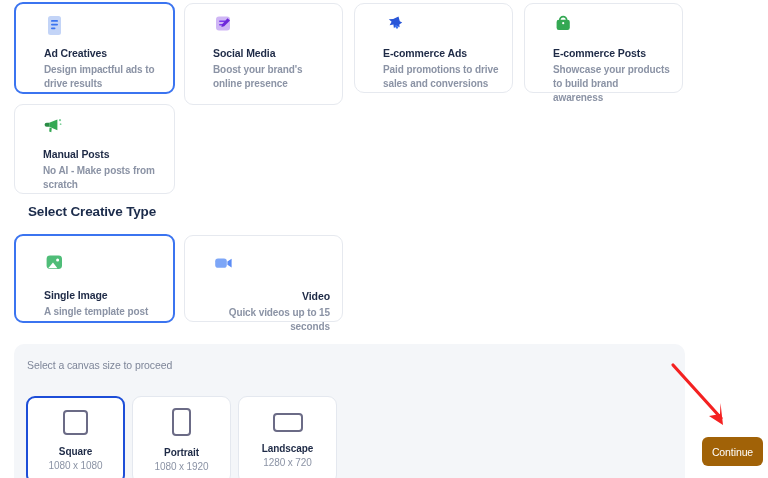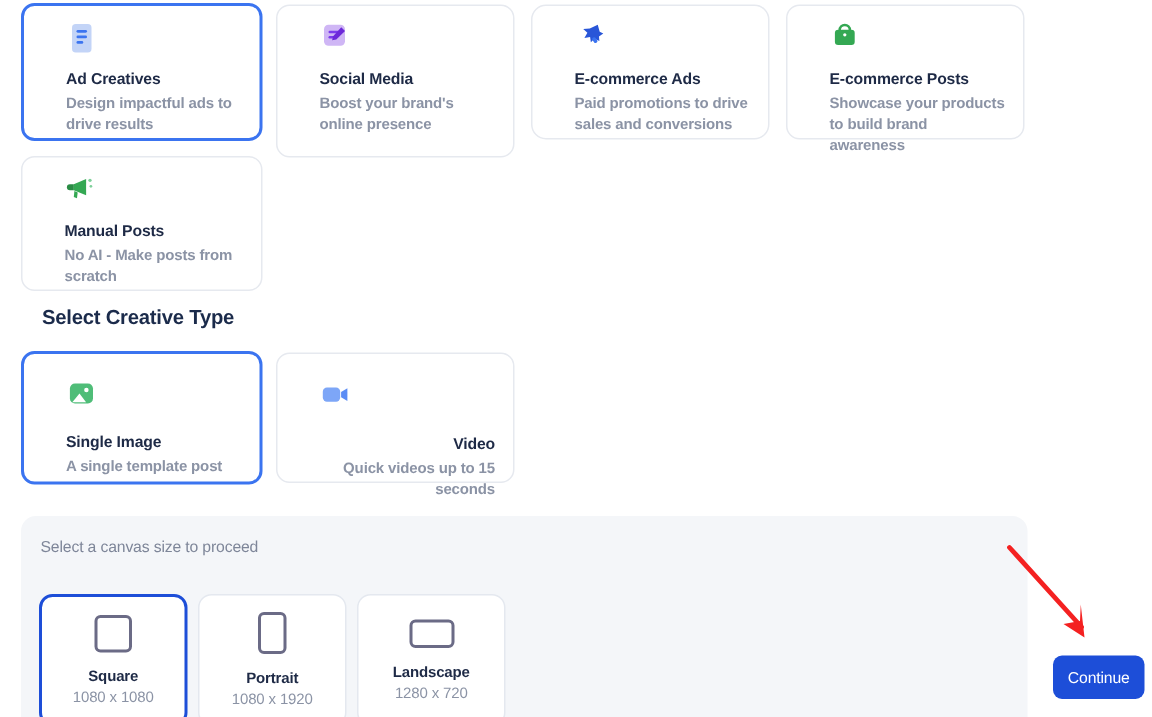--- a/index.html
+++ b/index.html
@@ -136,21 +136,21 @@
     letter-spacing: -0.1px;
   }
 
   
   #continue-button {
     position: absolute;
     left: 702px;
     top: 437px;
     width: 61px;
     height: 29px;
-    background: #1d4ed8;
+    background: #a16207;
     color: #ffffff;
     border: none;
     border-radius: 6px;
     font-family: "Liberation Sans", sans-serif;
     font-size: 10.5px;
     letter-spacing: -0.1px;
     cursor: pointer;
   }
 
   

